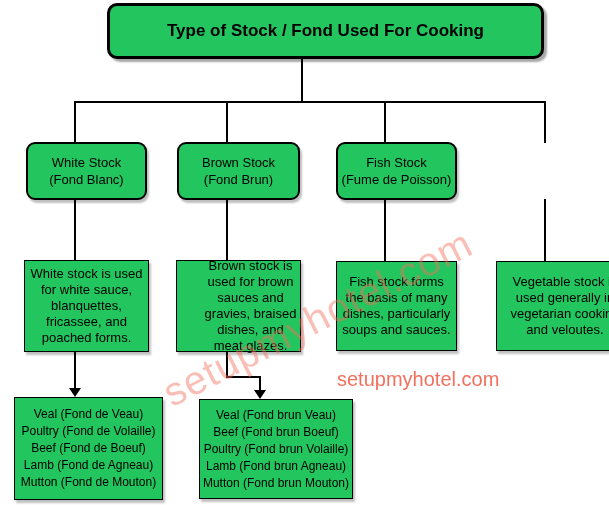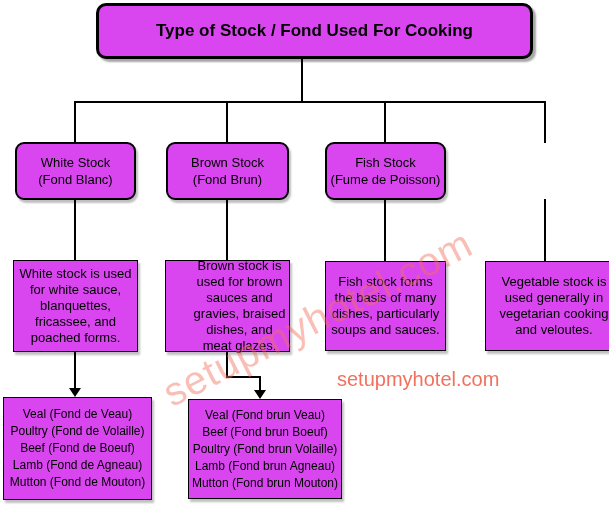--- a/index.html
+++ b/index.html
@@ -1,24 +1,24 @@
 <!DOCTYPE html>
 <html><head>
 <meta charset="utf-8">
 <style>
   html,body{margin:0;padding:0;background:#fff;}
   #canvas{
     position:relative;width:609px;height:505px;background:#ffffff;overflow:hidden;
     font-family:"Liberation Sans", sans-serif;color:#000;
   }
   .box{
-    position:absolute;box-sizing:border-box;background:#d946ef;border:1.5px solid #000;
+    position:absolute;box-sizing:border-box;background:#22c55e;border:1.5px solid #000;
     box-shadow:2px 3px 2px rgba(0,0,0,0.25);
     display:flex;flex-direction:column;align-items:center;justify-content:center;
-    text-align:center;z-index:2;
+    text-align:center;z-index:2;margin-left:11px;
   }
   .thick{border-width:3px;border-radius:10px;box-shadow:3px 3px 2px rgba(0,0,0,0.35);}
   .title-box{left:96px;top:3px;width:437px;height:56px;font-weight:bold;font-size:17px;}
   .stock{font-size:13px;line-height:17px;border-width:2.5px;border-radius:9px;}
   .stock-white{left:15px;top:142px;width:121px;height:58px;}
   .stock-brown{left:166px;top:142px;width:123px;height:58px;}
   .stock-fish{left:325px;top:142px;width:121px;height:58px;}
   .stock-veg{left:485px;top:142px;width:120px;height:58px;}
   .desc{font-size:13px;line-height:16px;padding:4px 3px;}
   .desc-white{left:13px;top:260px;width:125px;height:92px;}

